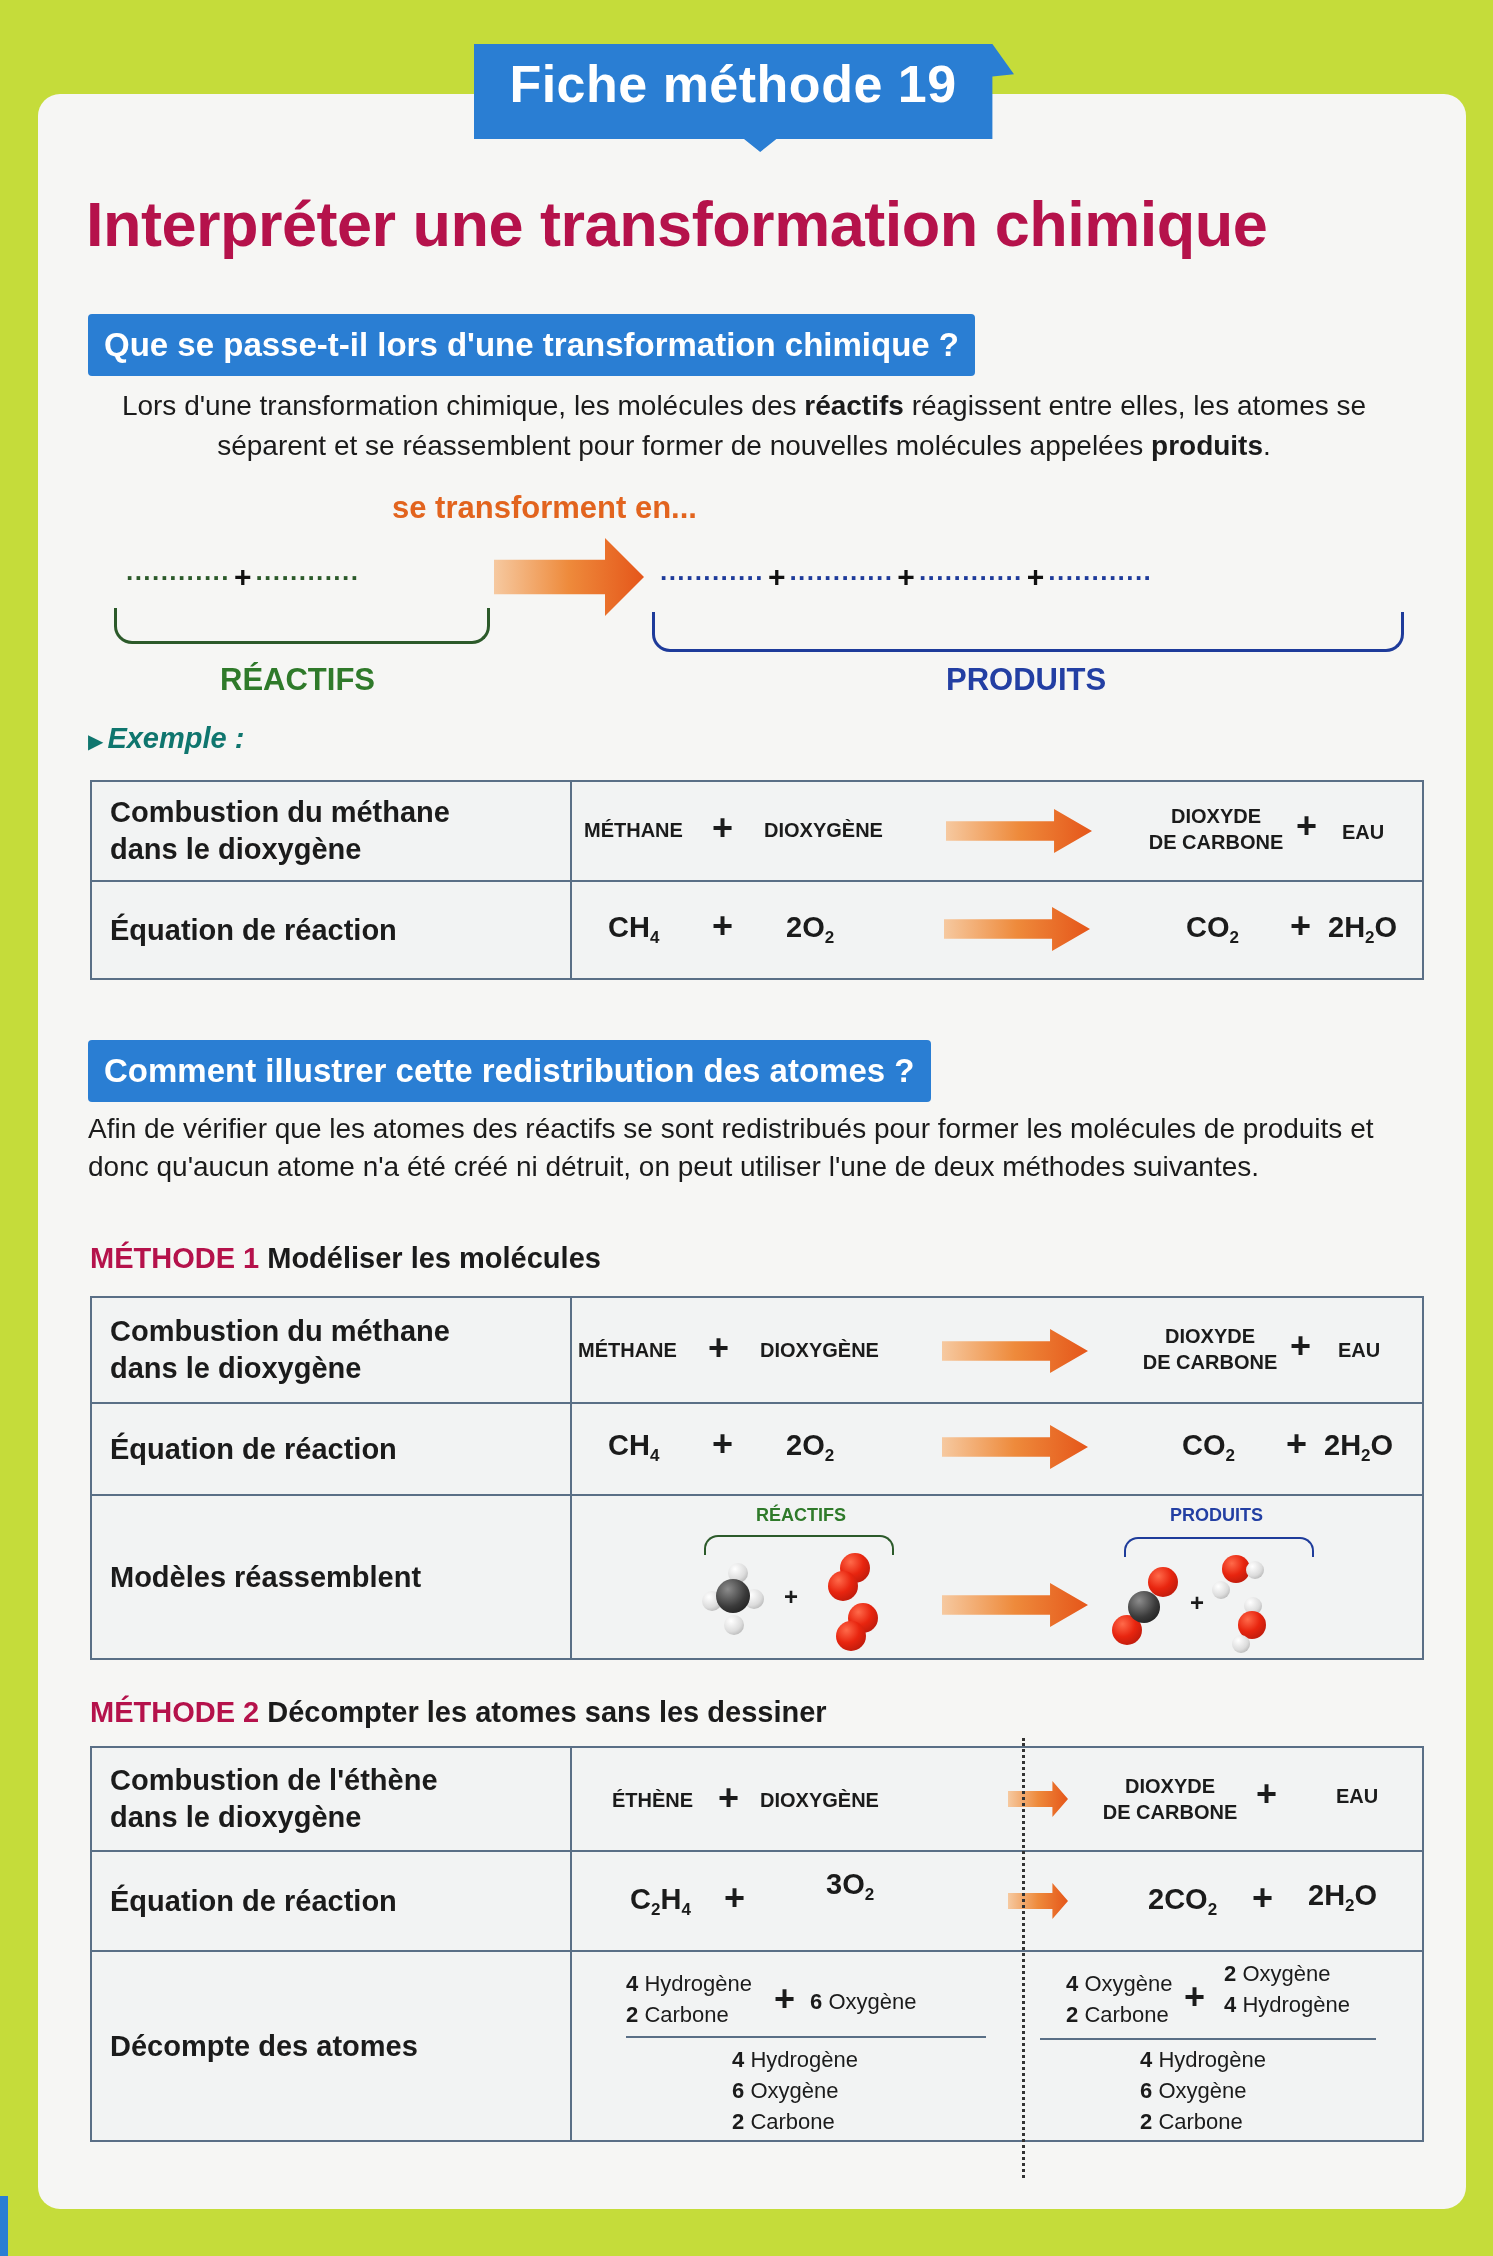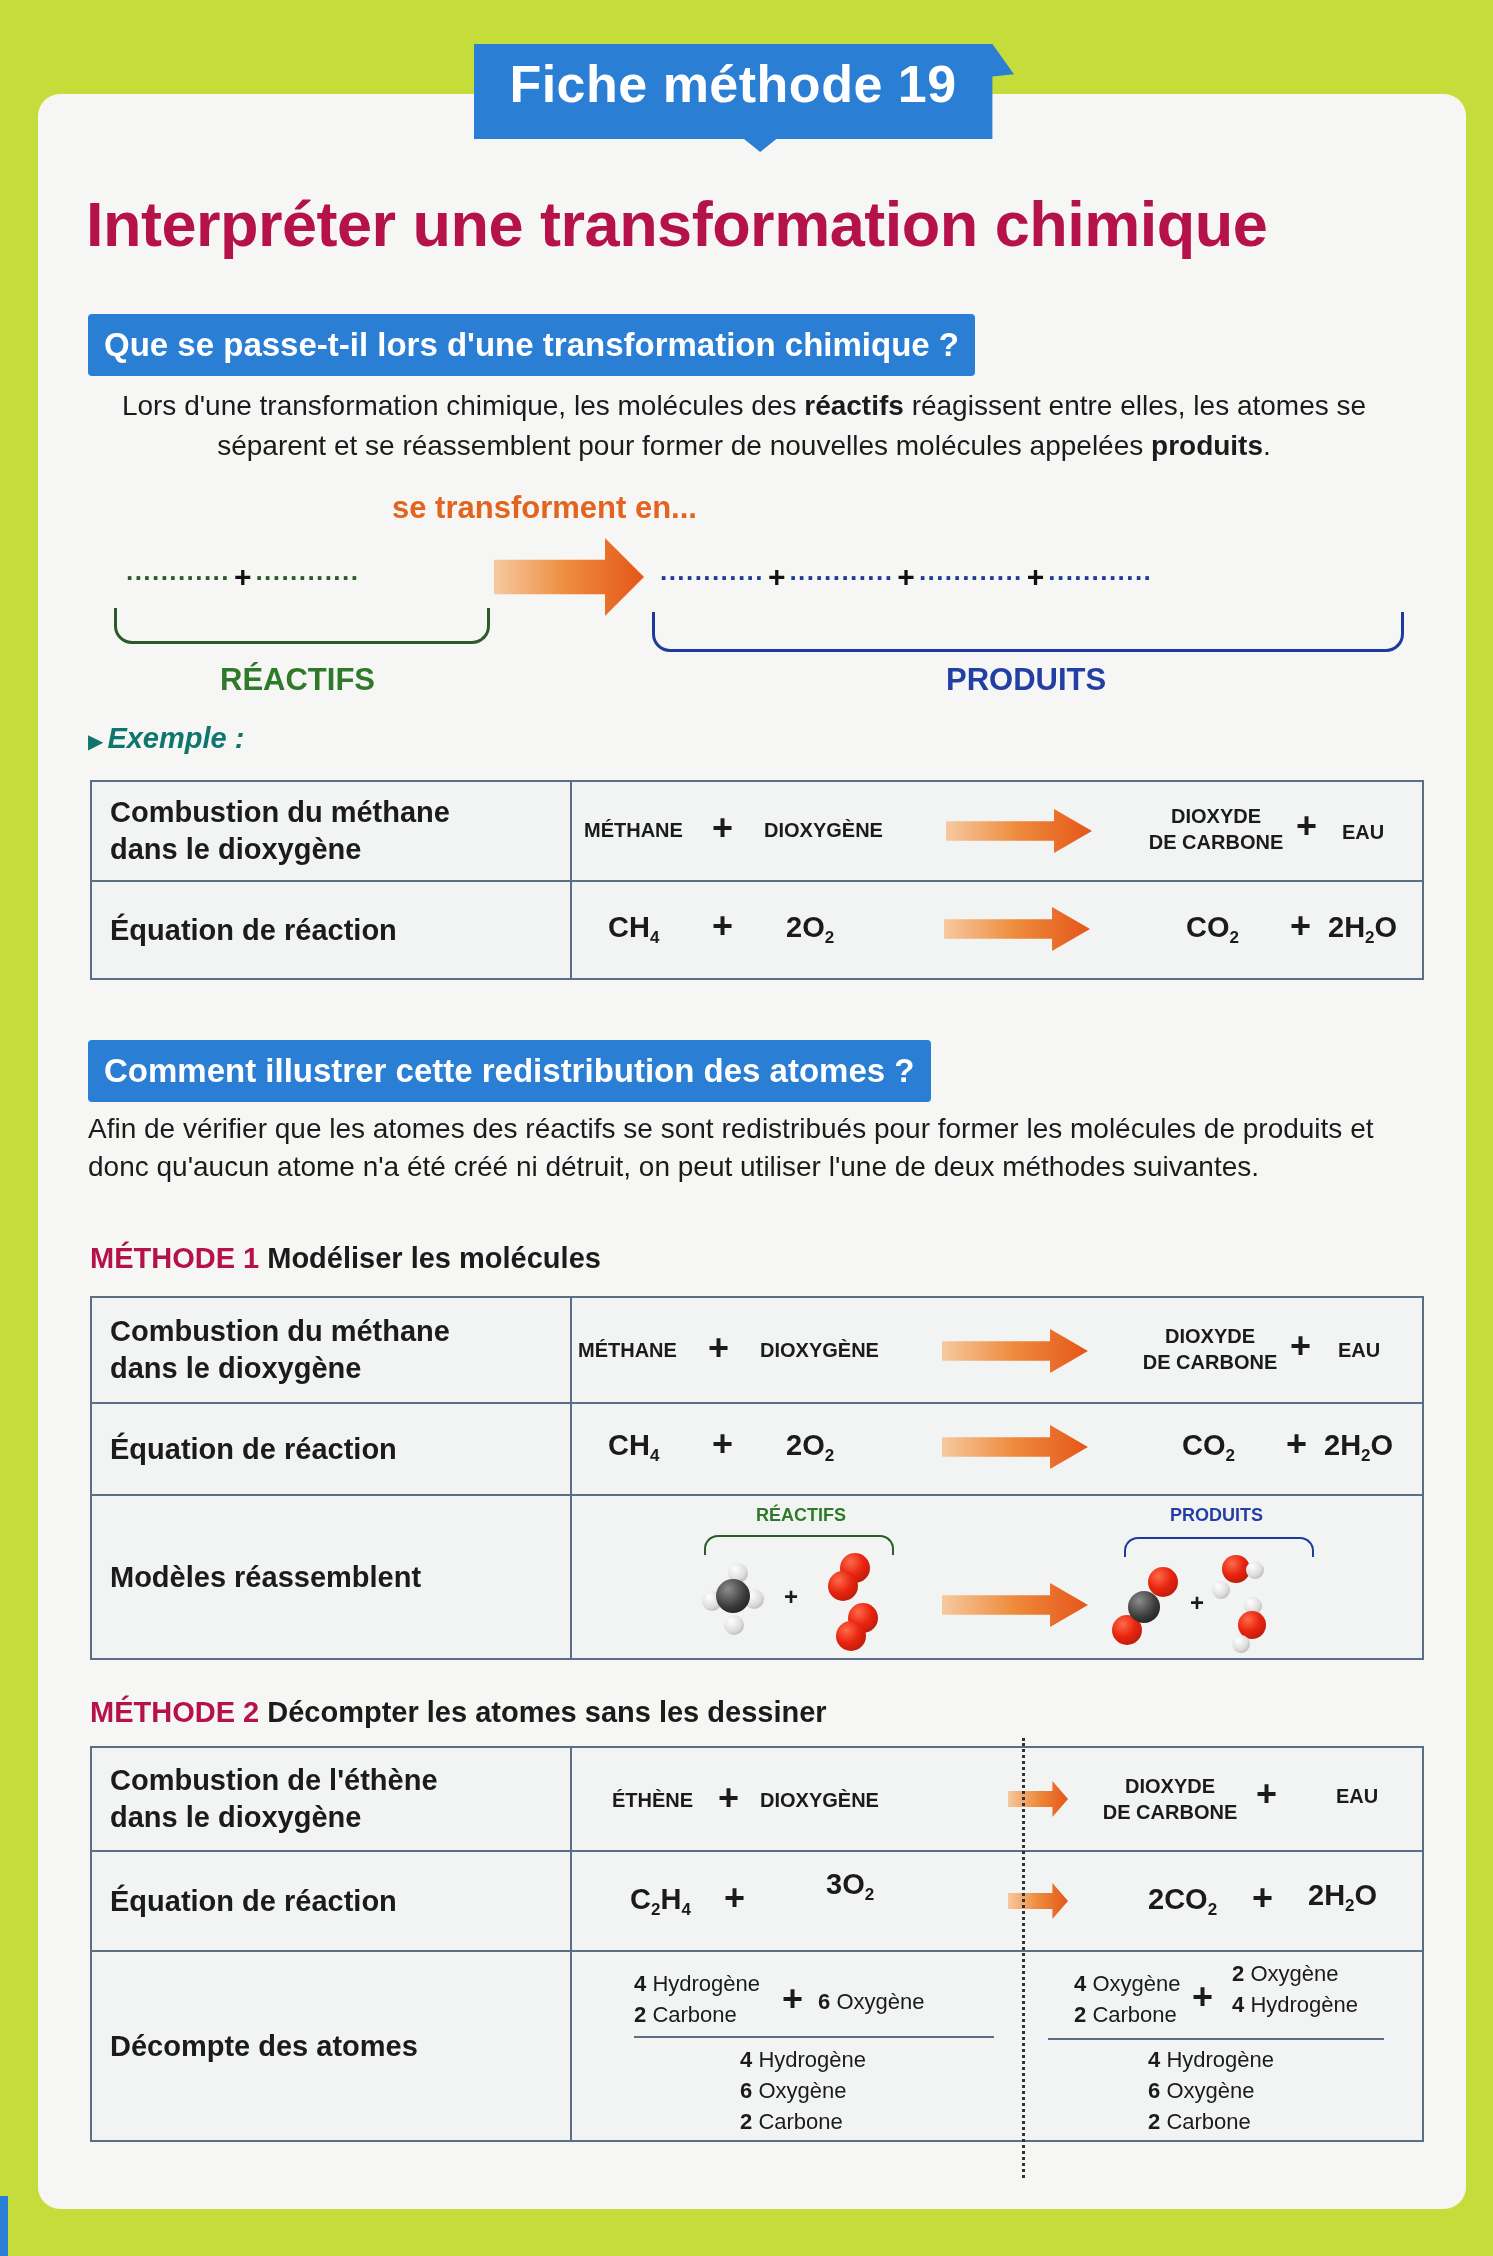--- a/index.html
+++ b/index.html
@@ -331,21 +331,21 @@
         <div class="arrow" style="left:436px; top:30px; width:60px; height:36px;"></div>
         <span class="abs eq" style="left:576px; top:30px;"><span>2CO</span><sub>2</sub></span>
         <span class="abs plus-big" style="left:680px; top:24px;">+</span>
         <span class="abs eq" style="left:736px; top:26px;"><span>2H</span><sub>2</sub><span>O</span></span>
       </div>
     </td>
   </tr>
   <tr style="height:190px;">
     <td class="rowhead">Décompte des atomes</td>
     <td>
-      <div class="cell" style="height:180px;margin-left:8px;">
+      <div class="cell" style="height:180px;">
 
         <div class="abs count" style="left:54px; top:12px;">
           <div><b>4</b> <span>Hydrogène</span></div>
           <div><b>2</b> <span>Carbone</span></div>
         </div>
         <span class="abs plus-big" style="left:202px; top:22px;">+</span>
         <div class="abs count" style="left:238px; top:30px;">
           <b>6</b> <span>Oxygène</span>
         </div>
         <div class="hr-line" style="left:54px; top:80px; width:360px;"></div>

